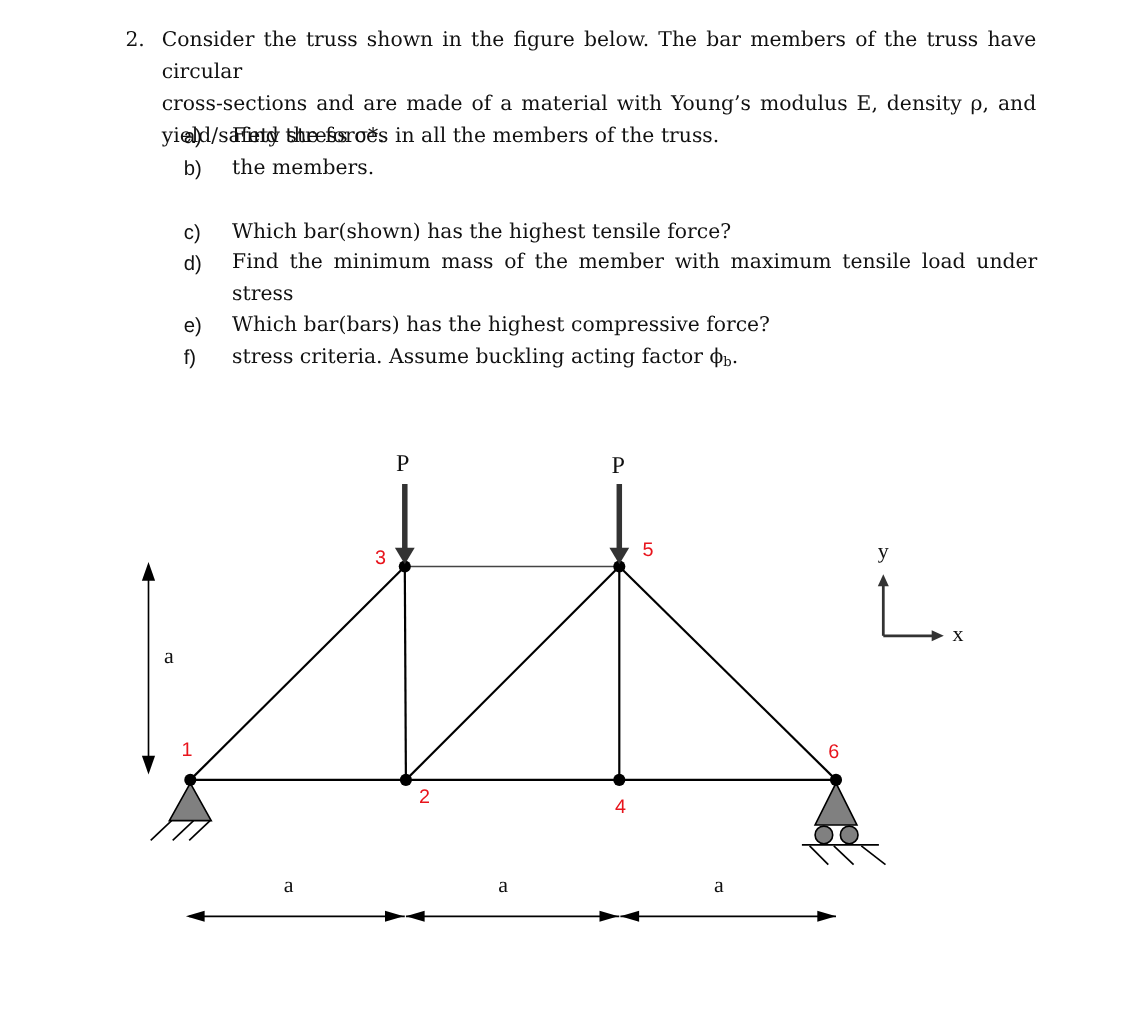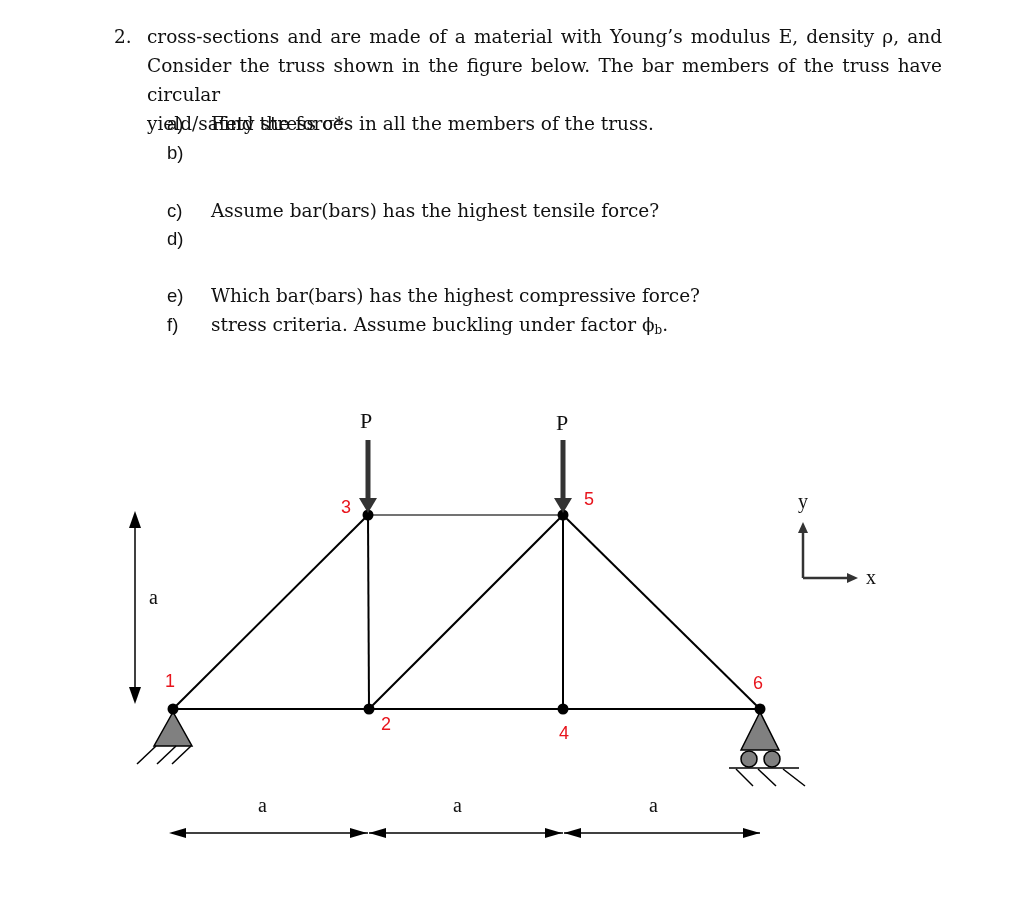--- a/index.html
+++ b/index.html
@@ -17,63 +17,65 @@
   svg { position: absolute; left: 0; top: 0; }
   .fig-text { font-family: "Liberation Serif", serif; }
   .node-lbl { font-family: "Liberation Sans", sans-serif; }
 </style>
 </head>
 <body>
 
 <div class="q" style="left:114px; top:22px;">
   <span class="num">2.</span>
   <div class="txt">
+    <span class="just">Consider the truss shown in the figure below. The bar members of the truss have circular</span>
     <span class="just">cross-sections and are made of a material with Young’s modulus E, density ρ, and</span>
-    <span class="just">Consider the truss shown in the figure below. The bar members of the truss have circular</span>
     <span class="line">yield/safety stress σ*.</span>
   </div>
 </div>
 
 <div class="sub" style="left:167px; top:109px;">
   <span class="lbl">a)</span>
   <div class="body">
     <span class="line">Find the forces in all the members of the truss.</span>
   </div>
 </div>
 
 <div class="sub" style="left:167px; top:138px;">
   <span class="lbl">b)</span>
   <div class="body">
+    <span class="line">the members.</span>
   </div>
 </div>
 
 <div class="sub" style="left:167px; top:196px;">
   <span class="lbl">c)</span>
   <div class="body">
-    <span class="line">Assume bar(bars) has the highest tensile force?</span>
+    <span class="line">Which bar(shown) has the highest tensile force?</span>
   </div>
 </div>
 
 <div class="sub" style="left:167px; top:224px;">
   <span class="lbl">d)</span>
   <div class="body">
+    <span class="just">Find the minimum mass of the member with maximum tensile load under stress</span>
   </div>
 </div>
 
 <div class="sub" style="left:167px; top:281px;">
   <span class="lbl">e)</span>
   <div class="body">
     <span class="line">Which bar(bars) has the highest compressive force?</span>
   </div>
 </div>
 
 <div class="sub" style="left:167px; top:310px;">
   <span class="lbl">f)</span>
   <div class="body">
-    <span class="line"><span>stress criteria. Assume buckling under factor ϕ</span><sub class="s">b</sub><span>.</span></span>
+    <span class="line"><span>stress criteria. Assume buckling acting factor ϕ</span><sub class="s">b</sub><span>.</span></span>
   </div>
 </div>
 
 <svg width="1024" height="923" viewBox="0 0 1024 923">
   <defs>
     <marker id="ah" viewBox="0 0 10 10" refX="9" refY="5" markerWidth="7" markerHeight="7" orient="auto-start-reverse">
       <path d="M0,0 L10,5 L0,10 z" fill="#000"></path>
     </marker>
     <marker id="ahd" viewBox="0 0 10 10" refX="9" refY="5" markerWidth="5" markerHeight="5" orient="auto">
       <path d="M0,0 L10,5 L0,10 z" fill="#333"></path>

